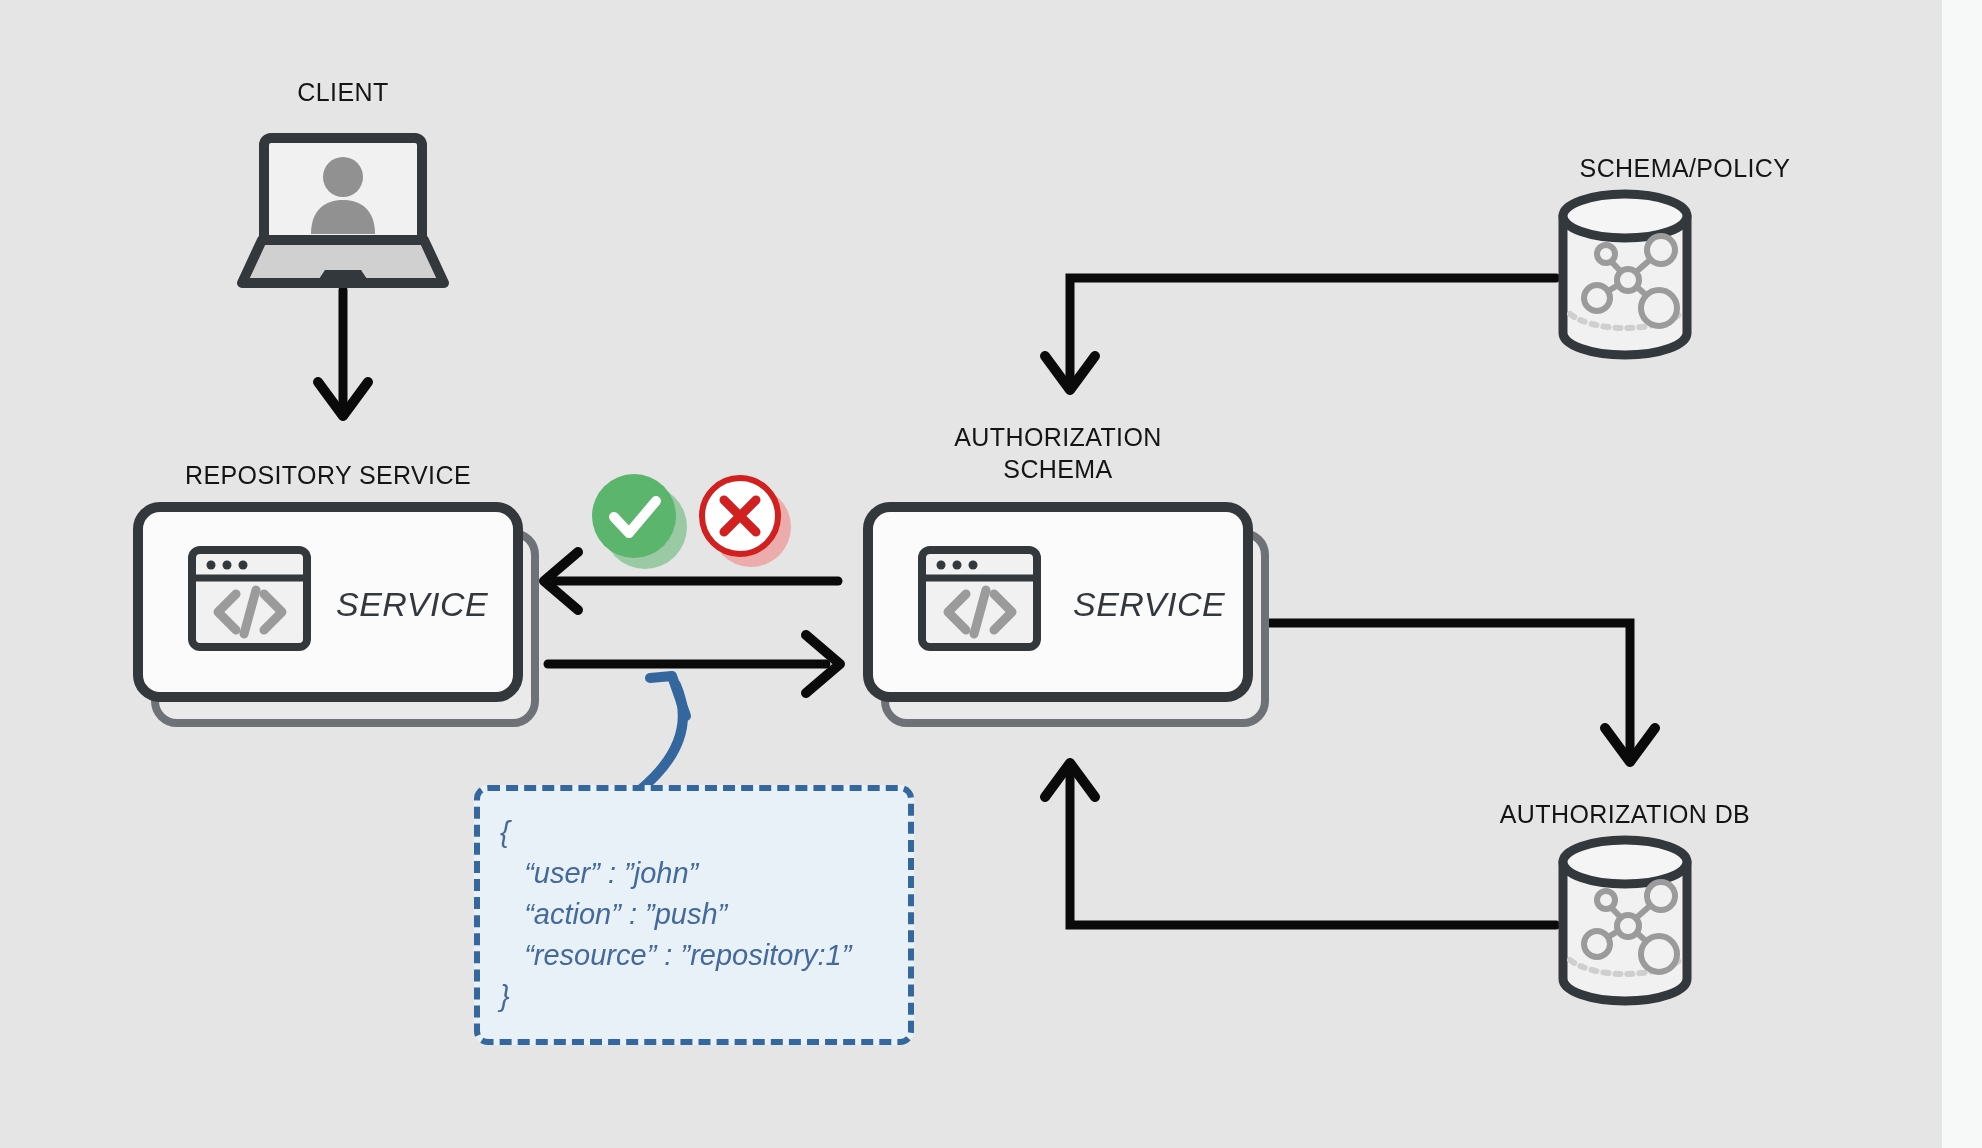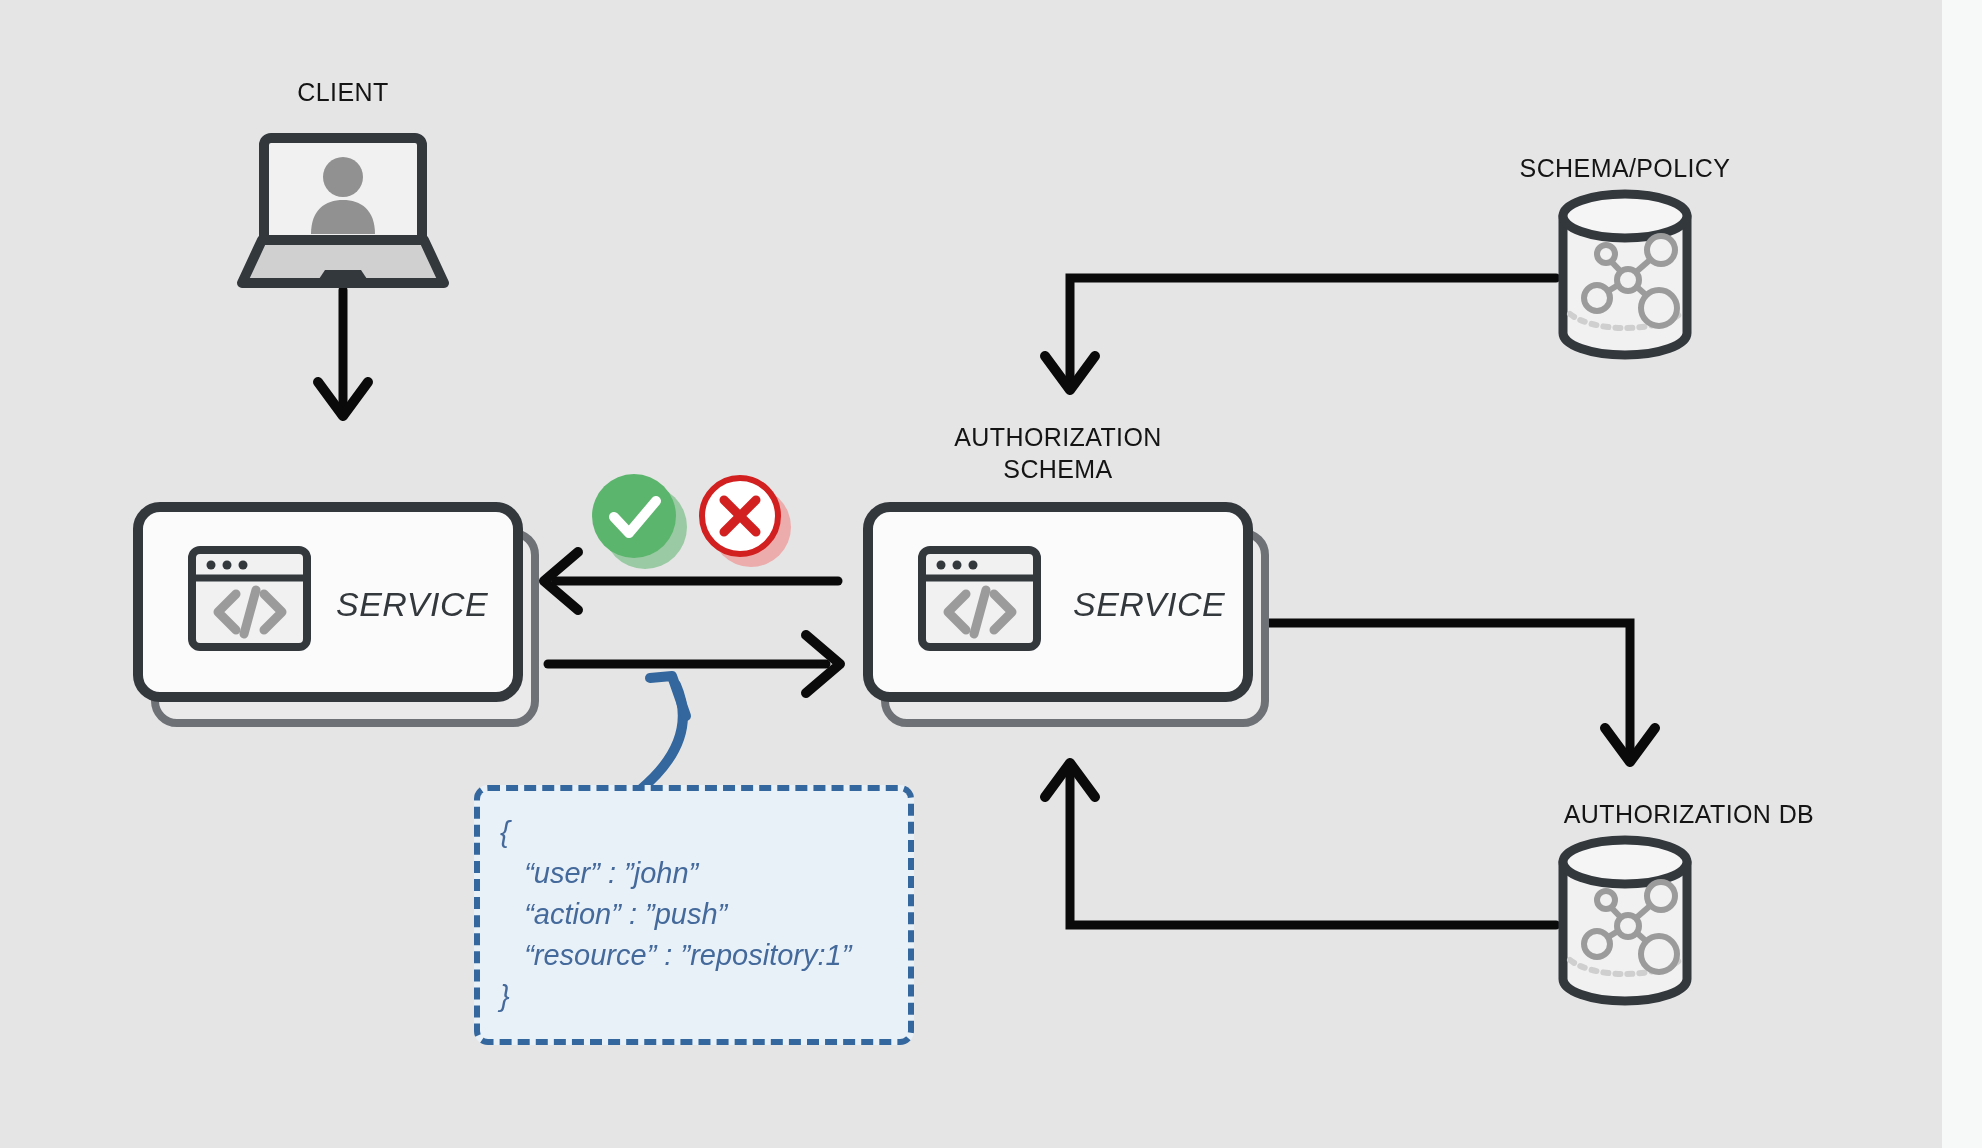--- a/index.html
+++ b/index.html
@@ -201,27 +201,28 @@
         <circle cx="1661" cy="896" r="14" fill="#f1f1f1" stroke="#9b9b9b" stroke-width="6"></circle>
         <circle cx="1628" cy="926" r="11" fill="#f1f1f1" stroke="#9b9b9b" stroke-width="6"></circle>
         <circle cx="1597" cy="944" r="13" fill="#f1f1f1" stroke="#9b9b9b" stroke-width="6"></circle>
         <circle cx="1659" cy="954" r="18" fill="#f1f1f1" stroke="#9b9b9b" stroke-width="6"></circle>
       </g>
     </g>
   </svg>
 
   <div class="node-label" style="left:243px; top:76px; width:200px;">CLIENT</div>
 
+  <div class="node-label" style="left:178px; top:459px; width:300px;">REPOSITORY SERVICE</div>
 
   <div class="node-label" style="left:908px; top:421px; width:300px;">AUTHORIZATION
 SCHEMA</div>
 
-  <div class="node-label" style="left:1505px; top:152px; width:240px;text-align:center;">SCHEMA/POLICY</div>
-
-  <div class="node-label" style="left:1559px; top:798px; width:260px;">AUTHORIZATION DB</div>
+  <div class="node-label" style="left:1565px; top:152px; width:240px;text-align:center;">SCHEMA/POLICY</div>
+
+  <div class="node-label" style="left:1495px; top:798px; width:260px;">AUTHORIZATION DB</div>
 
   <div class="svc-text" style="left:336px; top:585px;">SERVICE</div>
 
   <div class="svc-text" style="left:1073px; top:585px;">SERVICE</div>
 
   <div class="json-box" style="left:474px; top:785px; width:440px; height:260px;"></div>
   <div class="json-text" style="left:500px; top:812px;">{
    “user” : ”john”
    “action” : ”push”
    “resource” : ”repository:1”

